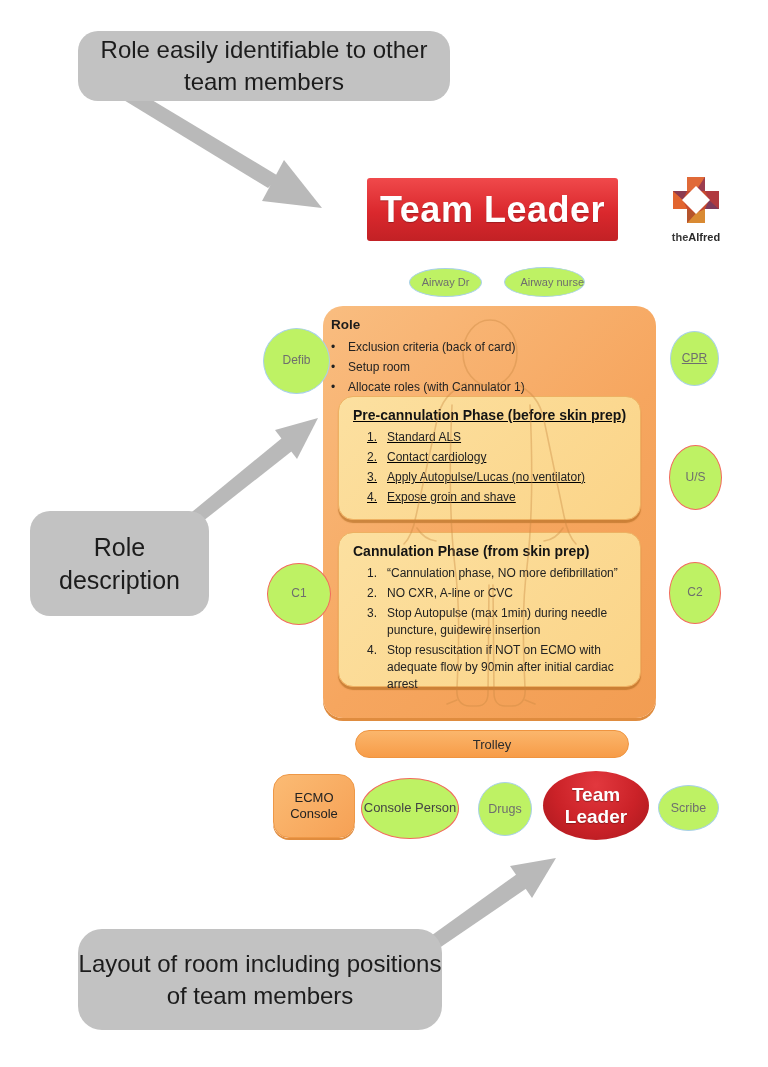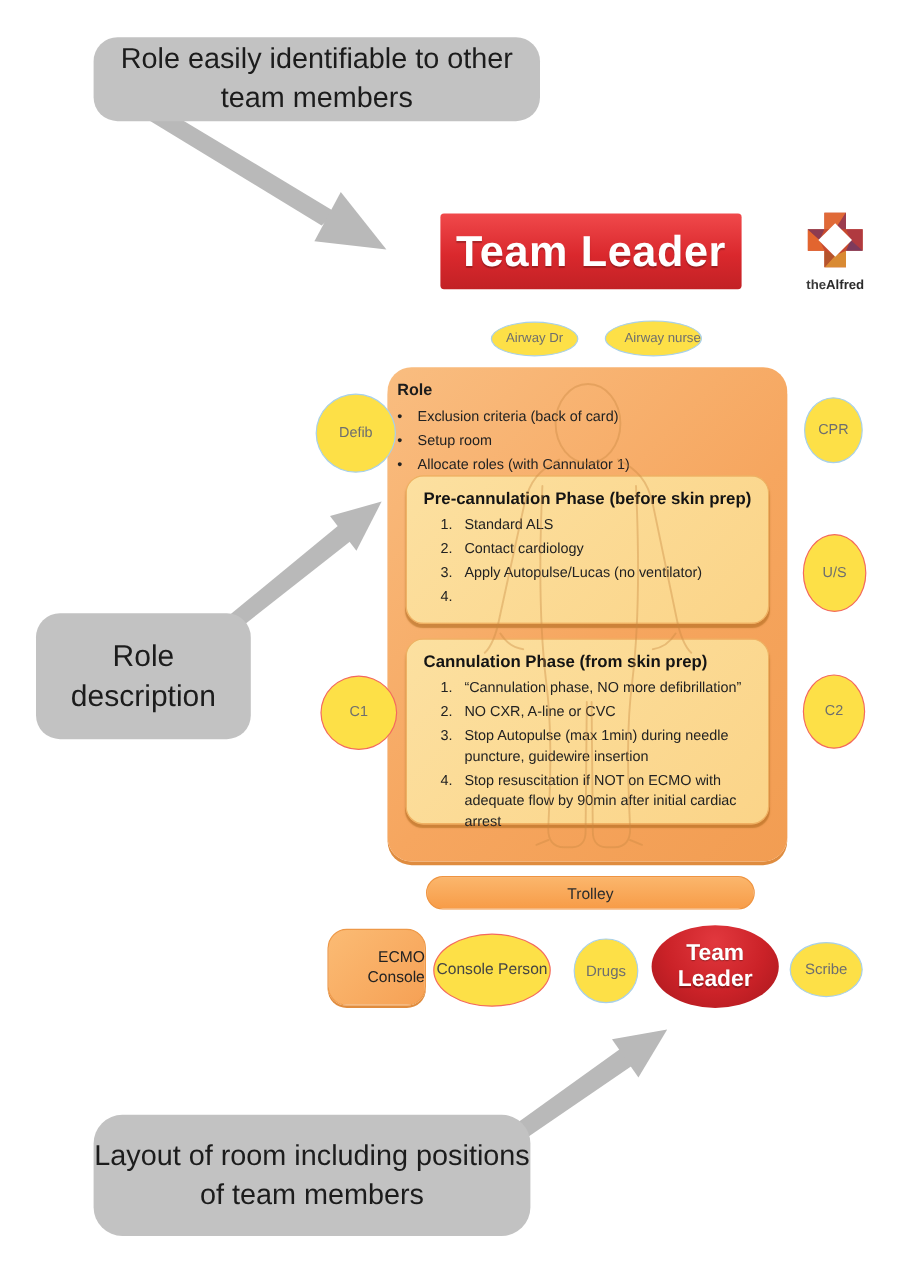--- a/index.html
+++ b/index.html
@@ -29,28 +29,28 @@
   }
 
   
   .logo { position:absolute; left:668px; top:177px; width:56px; text-align:center; }
   .logo .wordmark { margin-top:4px; font-size:11px; color:#3a3a3a;font-weight:bold; }
   .logo .wordmark b { color:#2a2a2a; }
 
   
   .oval {
     position:absolute; border-radius:50%; display:flex; align-items:center; justify-content:center;
-    font-size:11px; color:#6e6e6e; background:#fde047; text-align:center; line-height:1.15;
+    font-size:11px; color:#6e6e6e; background:#bef264; text-align:center; line-height:1.15;
   }
   .oval.blue { border:1.6px solid #a8d0ea; }
   .oval.red  { border:1.6px solid #f3695e; }
   .airway-dr    { left:409px; top:268px; width:73px; height:29px; }
   .airway-nurse { left:504px; top:267px; width:81px; height:30px;justify-content:flex-end; }
   .c-defib { left:263px; top:328px; width:67px; height:66px; font-size:12px; }
-  .c-cpr   { left:670px; top:331px; width:49px; height:55px; font-size:12px; }
+  .c-cpr   { left:670px; top:331px; width:49px; height:55px; font-size:12px;text-decoration:underline; }
   .c-us    { left:669px; top:445px; width:53px; height:65px; font-size:12px; }
   .c-c1    { left:267px; top:563px; width:64px; height:62px; font-size:12px; }
   .c-c2    { left:669px; top:562px; width:52px; height:62px; font-size:12px; }
 
   
   .role-card {
     position:absolute; left:323px; top:306px; width:333px; height:412px;
     background: linear-gradient(135deg,#f9bd80 0%,#f6a65f 55%,#f29d52 100%);
     border-radius:20px; box-shadow:0 3px 0 #df8c3f; padding:11px 8px;
   }
@@ -58,41 +58,41 @@
   .bullet-list .li-row { display:flex; font-size:12px; color:#222; line-height:1.67; }
   .bullet-list .li-marker { width:17px; flex:none; }
   .phase-card {
     position:absolute; left:15px; width:303px;
     background: linear-gradient(135deg,#fce3a5 0%,#fbd astre, #fbd88d 100%);
     background: linear-gradient(135deg,#fce0a0 0%,#fbd488 100%);
     border:1px solid #eeb162; border-radius:15px;
     box-shadow:0 3px 1px rgba(170,100,25,0.55);
     padding:10px 12px 8px 14px;
   }
-  .phase-1 { top:90px; height:124px; }
+  .phase-1 { top:90px; height:124px;text-decoration:underline; }
   .phase-2 { top:226px; height:155px; }
   .phase-card h4 { font-size:14px; color:#141414; margin-bottom:6px; }
   .num-list .li-row { display:flex; font-size:12px; color:#222; line-height:1.42; margin-bottom:3px; }
   .num-list .li-marker { width:20px; margin-left:14px; flex:none; text-align:left; }
   .num-list .li-text { flex:1; }
 
   
   .silhouette { position:absolute; left:0; top:0; pointer-events:none; }
 
   
   .pill-trolley {
     position:absolute; left:355px; top:730px; width:274px; height:28px; border-radius:14px;
     background:linear-gradient(180deg,#fbb66c,#f79c48); border:1px solid #ef9440;
     display:flex; align-items:center; justify-content:center; font-size:13px; color:#2c2c2c;
   }
   .box-ecmo {
     position:absolute; left:273px; top:774px; width:82px; height:64px; border-radius:16px;
     background:linear-gradient(135deg,#fbbb74,#f6a155); border:1px solid #ee9847;
     box-shadow:0 2px 0 #e08c3e;
-    display:flex; align-items:center; justify-content:center; text-align:right;
+    display:flex; align-items:center; justify-content:center; text-align:center;
     font-size:13px; color:#222; line-height:1.25;
   }
   .oval-console { left:361px; top:778px; width:98px; height:61px; font-size:13px; color:#444; line-height:1.25; }
   .c-drugs { left:478px; top:782px; width:54px; height:54px; font-size:12.5px; }
   .oval-teamleader {
     position:absolute; left:543px; top:771px; width:106px; height:69px; border-radius:50%;
     background:radial-gradient(ellipse at 50% 20%,#e2383e 0%,#cb2228 55%,#a8181d 100%);
     display:flex; align-items:center; justify-content:center; text-align:center;
     color:#fff; font-weight:bold; font-size:19px; line-height:1.12;
     text-shadow:0 1px 1px rgba(0,0,0,0.3);
@@ -183,20 +183,21 @@
           <div class="li-row">
             <span class="li-marker">2.</span>
             <span class="li-text">Contact cardiology</span>
           </div>
           <div class="li-row">
             <span class="li-marker">3.</span>
             <span class="li-text">Apply Autopulse/Lucas (no ventilator)</span>
           </div>
           <div class="li-row">
             <span class="li-marker">4.</span>
+            <span class="li-text">Expose groin and shave</span>
           </div>
         </div>
     </div>
 
     <div class="phase-card phase-2">
       <h4>Cannulation Phase (from skin prep)</h4>
       <div class="num-list">
           <div class="li-row">
             <span class="li-marker">1.</span>
             <span class="li-text">“Cannulation phase, NO more defibrillation”</span>

